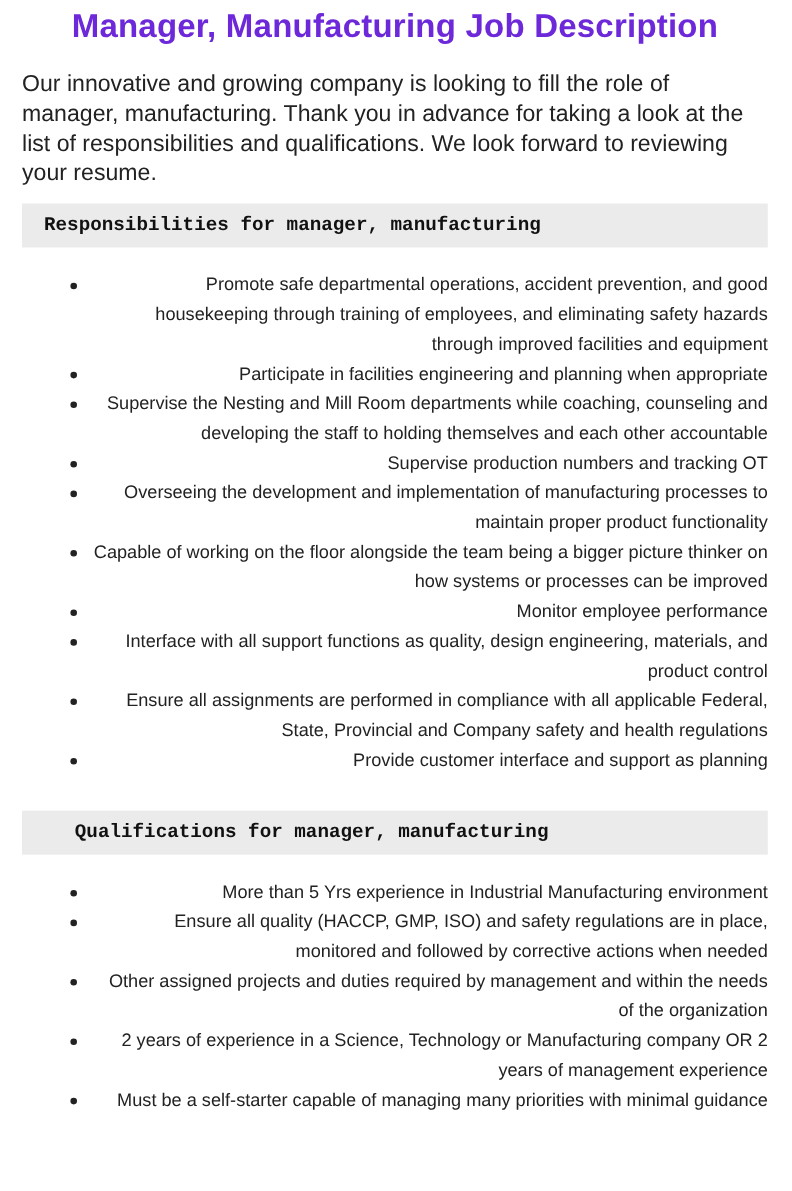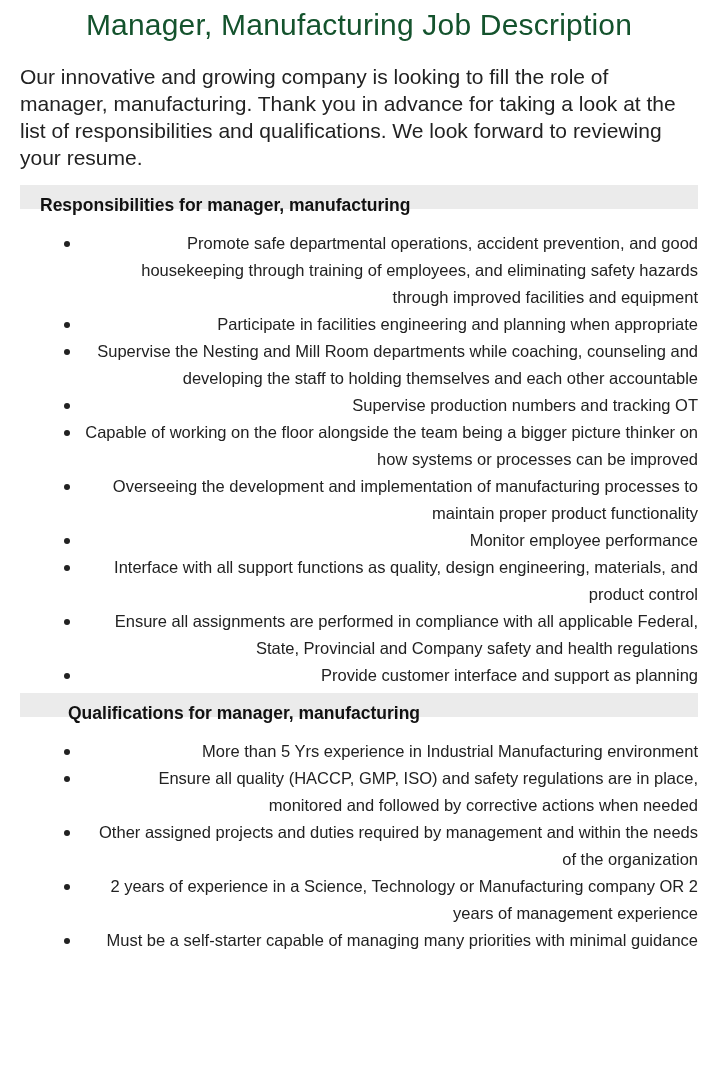--- a/index.html
+++ b/index.html
@@ -14,43 +14,44 @@
     padding: 6px 22px 0 20px;
     background: #ffffff;
     font-family: "Liberation Sans", "DejaVu Sans", sans-serif;
     color: #1f1f1f;
     overflow: hidden;
   }
   .page-title {
     margin: 0;
     font-size: 30px;
     line-height: 38px;
-    font-weight: 400;
+    font-weight: 700;
     text-align: center;
-    color: #14532d;
+    color: #6d28d9;
     letter-spacing: 0.2px;
   }
   .intro {
     margin: 19px 0 0 0;
     font-size: 21px;
     line-height: 27px;
     color: #222222;
   }
   .section-header {
     margin-top: 14px;
     background: #ebebeb;
-    height: 24px;
+    height: 40px;
     line-height: 40px;
     padding-left: 20px;
     font-size: 17.5px;
     font-weight: 700;
     color: #111111;
+    font-family: Liberation Mono, monospace;
   }
   .section-header.qualifications {
-    margin-top: 4px;
+    margin-top: 32px;
     padding-left: 48px;
   }
   ul.bullet-list {
     margin: 21px 0 0 0;
     padding: 0 0 0 44px;
     list-style: none;
   }
   ul.bullet-list li {
     position: relative;
     font-size: 16.5px;
@@ -80,22 +81,22 @@
 
   <p class="intro">Our innovative and growing company is looking to fill the role of manager, manufacturing. Thank you in advance for taking a look at the list of responsibilities and qualifications. We look forward to reviewing your resume.</p>
 
   <div class="section">
     <div class="section-header">Responsibilities for manager, manufacturing</div>
     <ul class="bullet-list">
       <li>Promote safe departmental operations, accident prevention, and good housekeeping through training of employees, and eliminating safety hazards through improved facilities and equipment</li>
       <li>Participate in facilities engineering and planning when appropriate</li>
       <li>Supervise the Nesting and Mill Room departments while coaching, counseling and developing the staff to holding themselves and each other accountable</li>
       <li>Supervise production numbers and tracking OT</li>
+      <li>Overseeing the development and implementation of manufacturing processes to maintain proper product functionality</li>
       <li>Capable of working on the floor alongside the team being a bigger picture thinker on how systems or processes can be improved</li>
-      <li>Overseeing the development and implementation of manufacturing processes to maintain proper product functionality</li>
       <li>Monitor employee performance</li>
       <li>Interface with all support functions as quality, design engineering, materials, and product control</li>
       <li>Ensure all assignments are performed in compliance with all applicable Federal, State, Provincial and Company safety and health regulations</li>
       <li>Provide customer interface and support as planning</li>
     </ul>
   </div>
 
   <div class="section">
     <div class="section-header qualifications">Qualifications for manager, manufacturing</div>
     <ul class="bullet-list">

